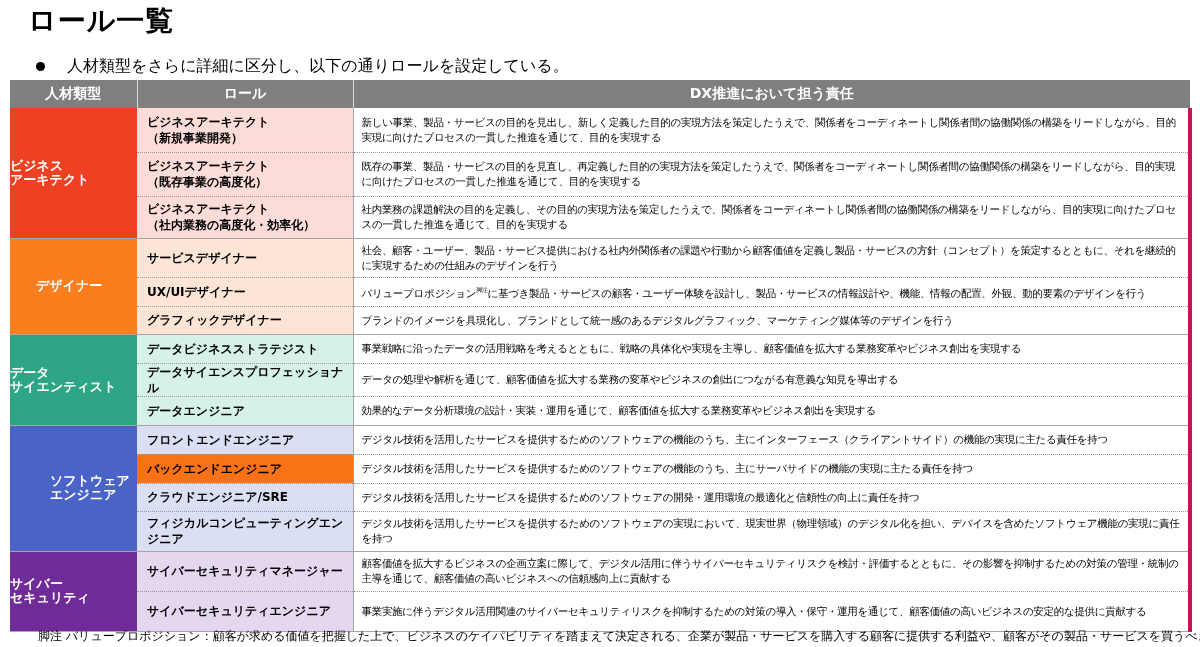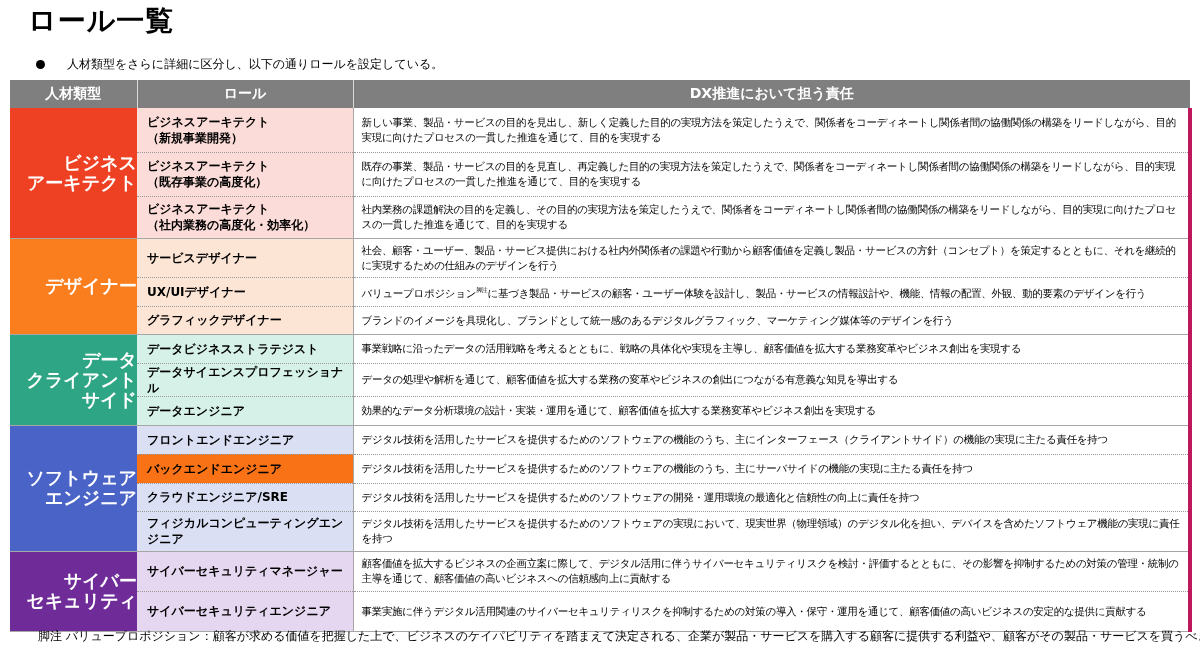--- a/index.html
+++ b/index.html
@@ -1,24 +1,24 @@
 <!DOCTYPE html>
 <html><head>
 <meta charset="utf-8">
 <style>
   * { box-sizing: border-box; margin: 0; padding: 0; }
   html, body { width: 1200px; height: 647px; background: #ffffff; overflow: hidden; }
   body { font-family: "DejaVu Sans", "Liberation Sans", sans-serif; color: #000; position: relative; }
   .title { position: absolute; left: 28px; top: 2px; font-size: 28px; font-weight: bold; letter-spacing: 1px; }
-  .bullet-line { position: absolute; left: 36px; top: 56px; font-size: 12px; display: flex; align-items: center; }
+  .bullet-line { position: absolute; left: 36px; top: 56px; font-size: 16px; display: flex; align-items: center; }
   .bullet-dot { width: 9px; height: 9px; border-radius: 50%; background: #000; margin-right: 22px; }
   table.roles { position: absolute; left: 10px; top: 80px; width: 1180px; border-collapse: collapse; table-layout: fixed; }
   table.roles th { background: #7f7f7f; color: #fff; font-weight: bold; font-size: 14px; height: 28px; text-align: center; border-right: 1px solid #d9d9d9; }
   table.roles th:last-child { border-right: none; }
-  td.group { color: #fff; font-weight: bold; font-size: 18px; text-align: right; line-height: 20px; border-bottom: 1px solid #a6a6a6; }
+  td.group { color: #fff; font-weight: bold; font-size: 13px; text-align: left; line-height: 14px; border-bottom: 1px solid #a6a6a6; }
   td.role { font-weight: bold; font-size: 12px; padding-left: 10px; line-height: 16px; border-bottom: 1px dotted #999; border-right: 1px solid #a6a6a6; }
   td.desc { font-size: 10.5px; padding: 0 8px; line-height: 15px; border-bottom: 1px dotted #999; border-right: 4px solid #be185d; background: #fff; letter-spacing: -0.3px; }
   tr.last td.role, tr.last td.desc { border-bottom: 1px solid #a6a6a6; }
   .sup { font-size: 6px; vertical-align: super; }
   .footnote { position: absolute; left: 38px; top: 628px; font-size: 12px; white-space: nowrap; }
 </style>
 </head>
 <body>
 
 <div class="title">ロール一覧</div>
@@ -66,34 +66,34 @@
       <tr style="height: 29px;">
         <td class="role" style="background: rgb(253, 229, 213); white-space: pre-line;">UX/UIデザイナー</td>
         <td class="desc"><span>バリュープロポジション</span><span class="sup">脚注</span><span>に基づき製品・サービスの顧客・ユーザー体験を設計し、製品・サービスの情報設計や、機能、情報の配置、外観、動的要素のデザインを行う</span></td>
       </tr>
       <tr class="last" style="height: 28px;">
         <td class="role" style="background: rgb(253, 229, 213); white-space: pre-line;">グラフィックデザイナー</td>
         <td class="desc">ブランドのイメージを具現化し、ブランドとして統一感のあるデジタルグラフィック、マーケティング媒体等のデザインを行う</td>
       </tr>
       <tr style="height: 29px;">
         <td class="group" rowspan="3" style="background: rgb(46, 165, 132); white-space: pre-line;">データ
-クライアントサイド</td>
+サイエンティスト</td>
         <td class="role" style="background: rgb(213, 241, 232); white-space: pre-line;">データビジネスストラテジスト</td>
         <td class="desc">事業戦略に沿ったデータの活用戦略を考えるとともに、戦略の具体化や実現を主導し、顧客価値を拡大する業務変革やビジネス創出を実現する</td>
       </tr>
       <tr style="height: 29px;">
         <td class="role" style="background: rgb(213, 241, 232); white-space: pre-line;">データサイエンスプロフェッショナル</td>
         <td class="desc">データの処理や解析を通じて、顧客価値を拡大する業務の変革やビジネスの創出につながる有意義な知見を導出する</td>
       </tr>
       <tr class="last" style="height: 29px;">
         <td class="role" style="background: rgb(213, 241, 232); white-space: pre-line; margin-top: 12px;">データエンジニア</td>
         <td class="desc">効果的なデータ分析環境の設計・実装・運用を通じて、顧客価値を拡大する業務変革やビジネス創出を実現する</td>
       </tr>
       <tr style="height: 29px;">
-        <td class="group" rowspan="4" style="background: rgb(74, 99, 198); white-space: pre-line;">ソフトウェア
+        <td class="group" rowspan="4" style="background: rgb(74, 99, 198); white-space: pre-line; padding-left: 40px;">ソフトウェア
 エンジニア</td>
         <td class="role" style="background: rgb(218, 223, 244); white-space: pre-line;">フロントエンドエンジニア</td>
         <td class="desc">デジタル技術を活用したサービスを提供するためのソフトウェアの機能のうち、主にインターフェース（クライアントサイド）の機能の実現に主たる責任を持つ</td>
       </tr>
       <tr style="height: 29px;">
         <td class="role" style="background: #f97316; white-space: pre-line;">バックエンドエンジニア</td>
         <td class="desc">デジタル技術を活用したサービスを提供するためのソフトウェアの機能のうち、主にサーバサイドの機能の実現に主たる責任を持つ</td>
       </tr>
       <tr style="height: 28px;">
         <td class="role" style="background: rgb(218, 223, 244); white-space: pre-line;">クラウドエンジニア/SRE</td>

